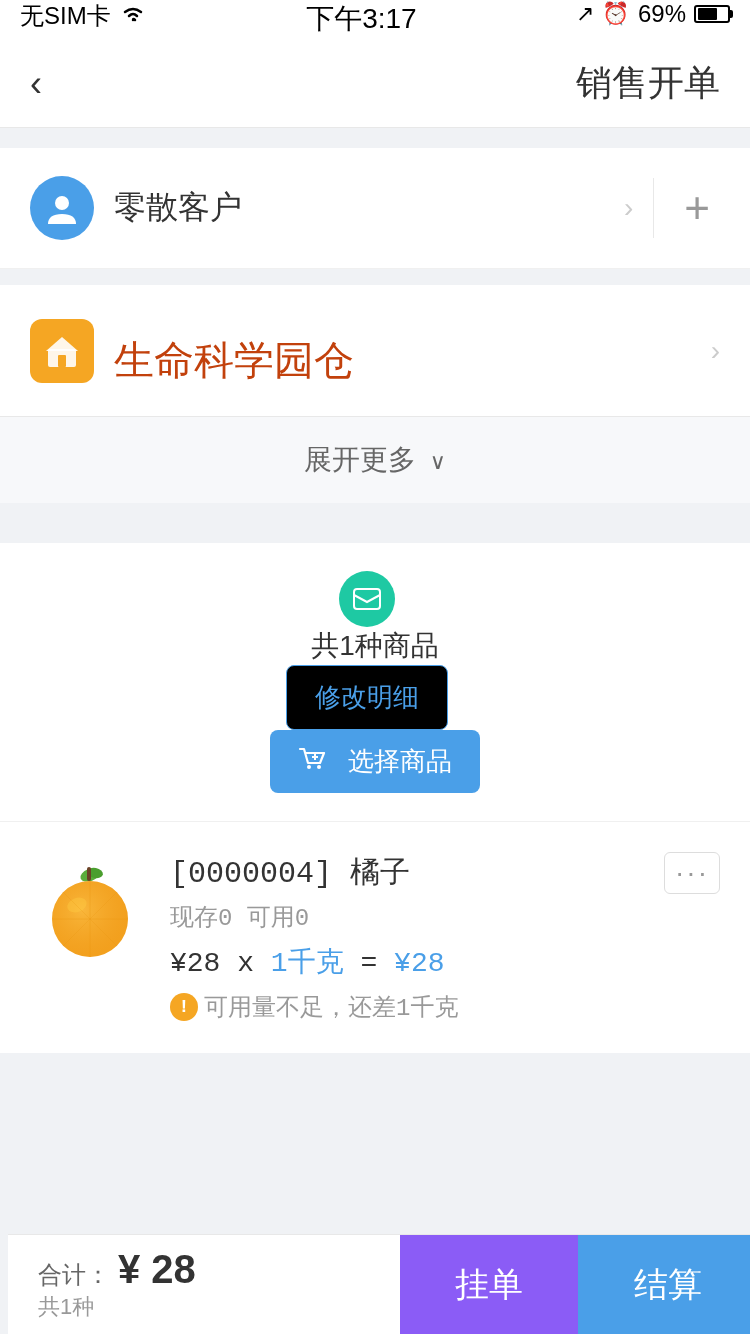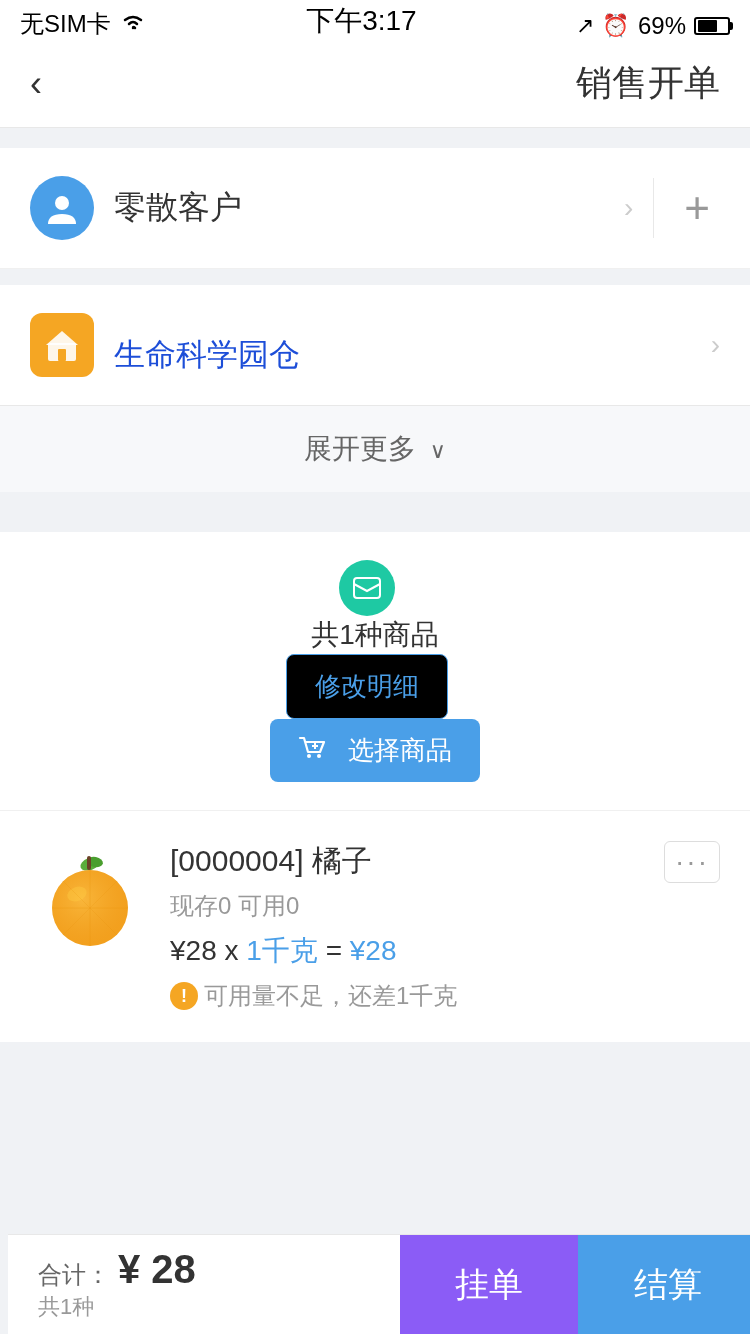--- a/index.html
+++ b/index.html
@@ -11,21 +11,21 @@
       min-height: 1334px;
       overflow-x: hidden;
       font-size: 28px;
     }
 
     
     .status-bar {
       background: #fff;
       height: 40px;
       display: flex;
-      align-items: flex-end;
+      align-items: flex-start;
       justify-content: space-between;
       padding: 0 20px;
       font-size: 24px;
       color: #000;
     }
     .status-left { display: flex; align-items: center; gap: 8px; }
     .status-right { display: flex; align-items: center; gap: 8px; }
     .battery-bar {
       display: inline-flex; align-items: center;
       border: 2px solid #000; border-radius: 3px; padding: 1px 2px;
@@ -133,22 +133,22 @@
       background: #f5a623;
       display: flex;
       align-items: center;
       justify-content: center;
       color: #fff;
       font-size: 30px;
       margin-right: 20px;
       flex-shrink: 0;
     }
     .warehouse-name {
-      font-size: 31px;
-      color: #1d4ed8;
+      font-size: 40px;
+      color: #c2410c;
       flex: 1;
       margin-top: 20px;
     }
 
     
     .expand-more {
       background: #f7f8fa;
       text-align: center;
       padding: 24px;
       cursor: pointer;
@@ -227,20 +227,21 @@
       margin-right: 20px;
       flex-shrink: 0;
       overflow: hidden;
       display: flex;
       align-items: center;
       justify-content: center;
     }
     
     .product-info {
       flex: 1;
+      font-family: Liberation Mono, monospace;
     }
     .product-name {
       font-size: 30px;
       color: #333;
       margin-bottom: 8px;
     }
     .product-stock {
       font-size: 24px;
       color: #999;
       margin-bottom: 10px;

